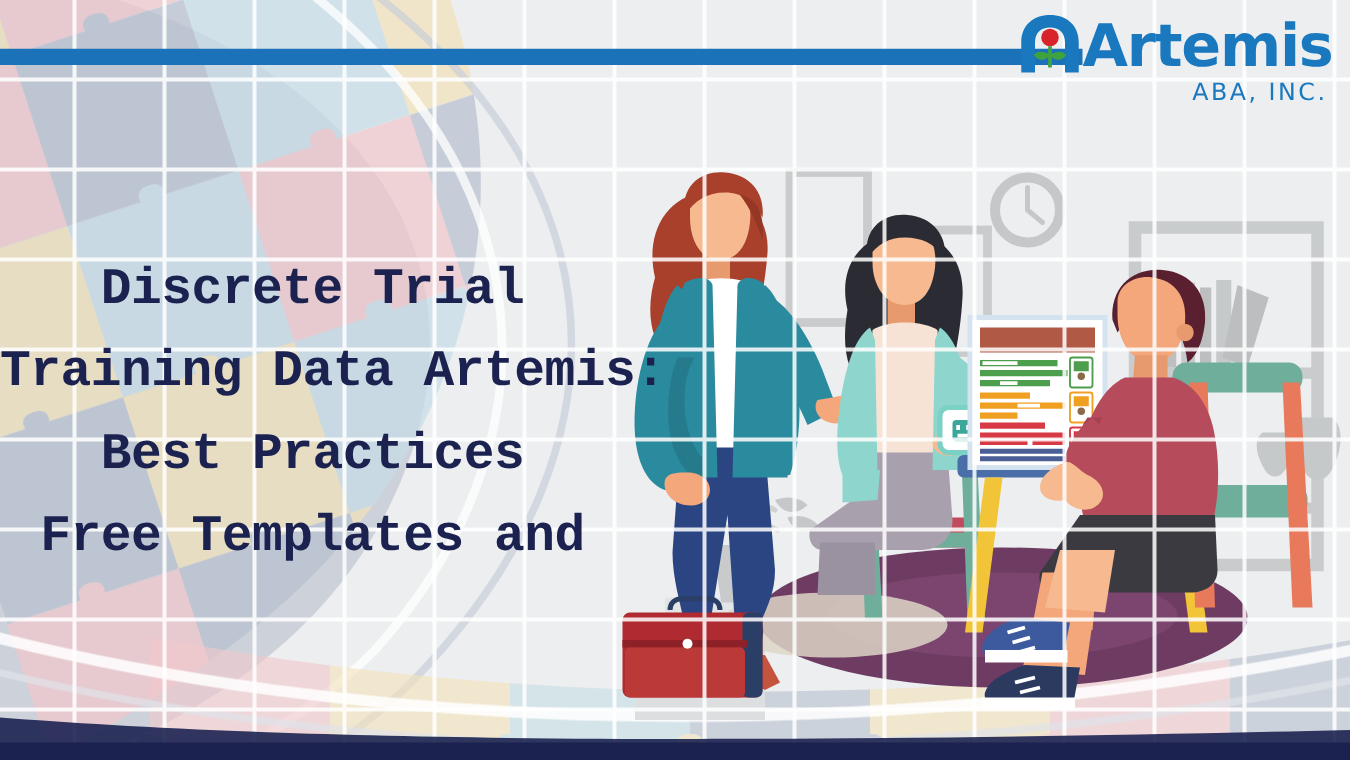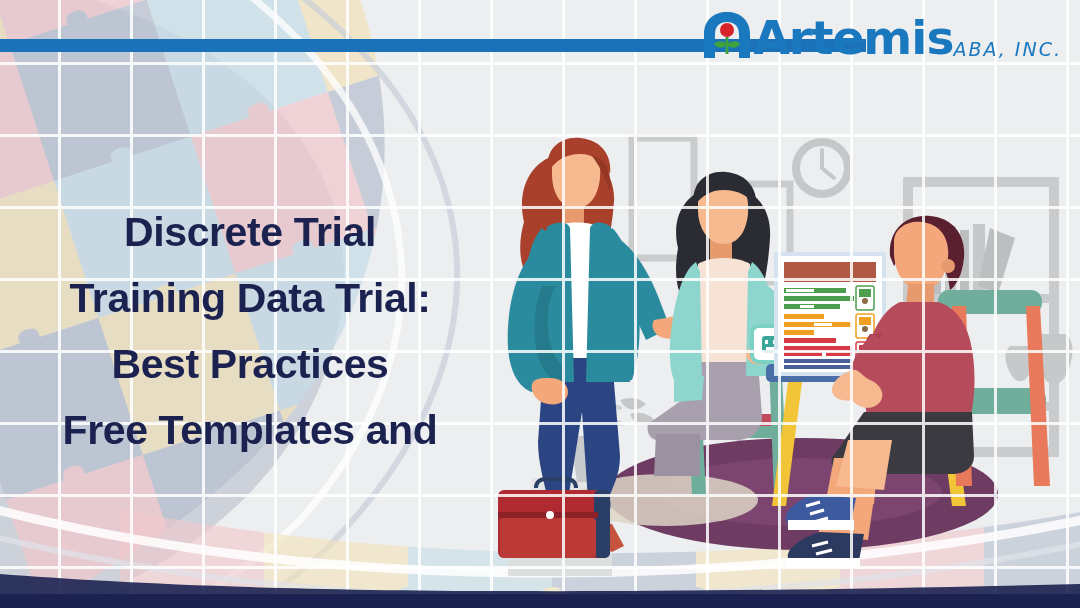--- a/index.html
+++ b/index.html
@@ -42,39 +42,39 @@
 
   
   .bottom-bar{
     position:absolute;left:0;bottom:0;width:1080px;height:14px;
     background:#1b2250;z-index:10;
   }
   .bottom-wedge{position:absolute;left:0;bottom:0;width:1080px;height:70px;z-index:9;}
 
   
   .logo{position:absolute;right:14px;top:8px;z-index:11;
-        display:flex;flex-direction:row;align-items:flex-end;}
+        display:flex;flex-direction:column;align-items:flex-end;}
   .logo-mark{display:flex;align-items:flex-end;}
   .logo-word{
     font-family:"DejaVu Sans",sans-serif;
     font-weight:bold;font-size:47px;letter-spacing:-1px;
     color:#1a78bf;line-height:44px;margin-left:-3px;
   }
   .logo-sub{
     font-family:"DejaVu Sans",sans-serif;
     font-size:19px;letter-spacing:2px;color:#1a78bf;
-    margin-top:3px;margin-right:4px;font-style:italic;
+    margin-top:3px;margin-right:4px;
   }
 
   
   .headline{
     position:absolute;left:0;top:172px;width:500px;
     z-index:12;text-align:center;
     color:#1b2250;
-    font-family:Liberation Sans, sans-serif;
+    font-family:Liberation Mono, monospace;
     font-weight:bold;
     font-size:41px;
     line-height:66px;
     letter-spacing:-0.4px;
   }
   .headline .ln{display:block;white-space:nowrap;}
 </style>
 </head>
 <body>
 
@@ -534,18 +534,18 @@
     <div class="logo-sub">ABA, INC.</div>
   </div>
 
   <svg class="bottom-wedge" viewBox="0 0 1080 70" xmlns="http://www.w3.org/2000/svg">
     <path d="M0 36 C160 48 420 62 1080 46 L1080 70 L0 70 Z" fill="#1b2250" opacity="0.9"></path>
   </svg>
   <div class="bottom-bar"></div>
 
   <h1 class="headline">
     <span class="ln">Discrete Trial</span>
-    <span class="ln">Training Data Trial:</span>
+    <span class="ln">Training Data Artemis:</span>
     <span class="ln">Best Practices</span>
     <span class="ln">Free Templates and</span>
   </h1>
 
 </div>
 
 </body></html>

